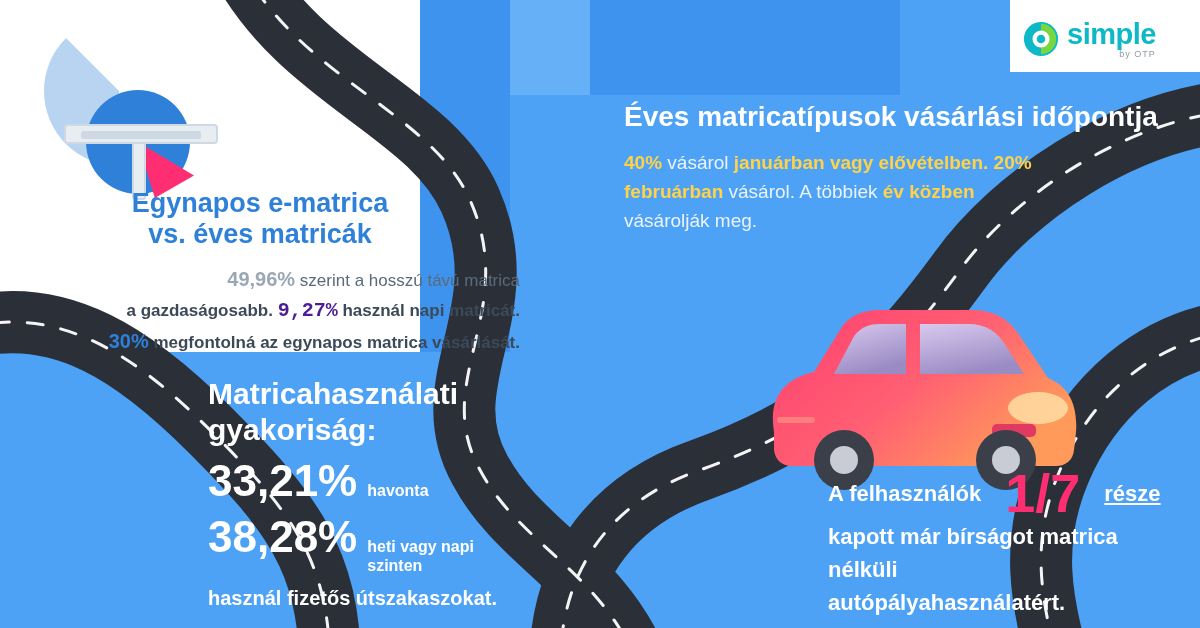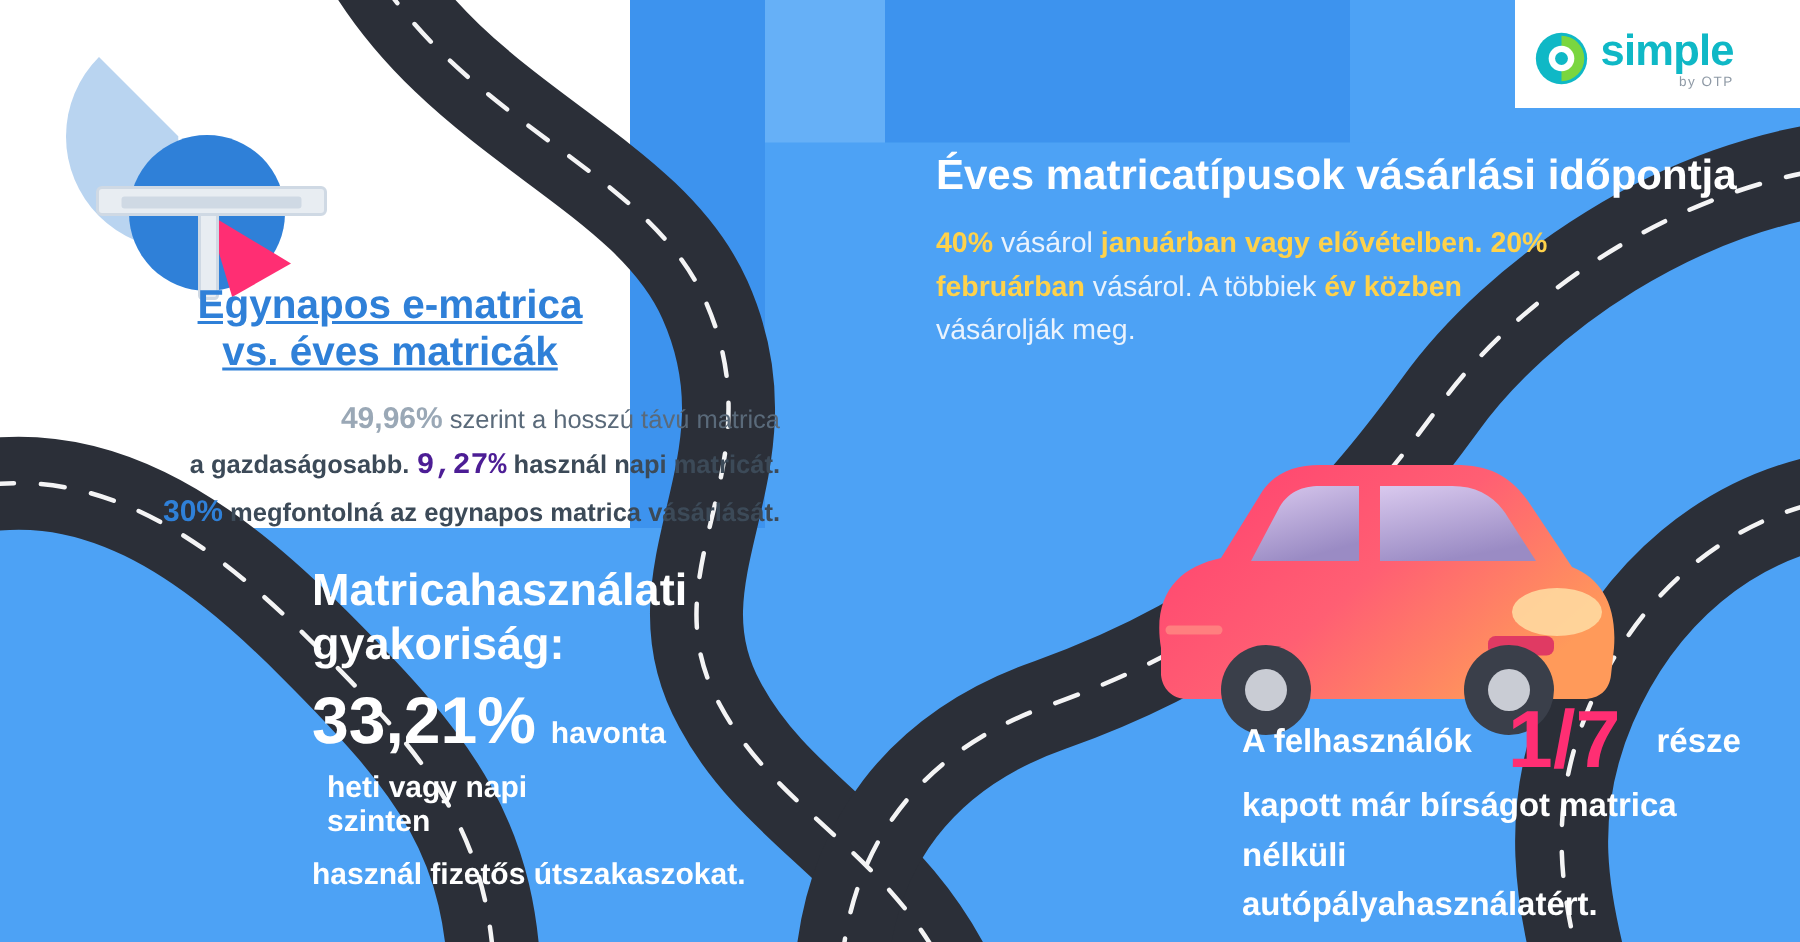--- a/index.html
+++ b/index.html
@@ -69,46 +69,46 @@
   .logo-mark { width: 38px; height: 38px; position: relative; }
   .logo-text { margin-left: 7px; line-height: 1; }
   .logo-name { font-size: 29px; font-weight: bold; color: #0fb8c6; letter-spacing: -0.5px; }
   .logo-sub  { font-size: 9px; color: #8f9aa6; letter-spacing: 1px; text-align: right; margin-top: 1px; }
 
   
   .block { position: absolute; }
 
   .b1 { left: 0; top: 188px; width: 520px; text-align: center; }
   .b1 .title {
-    font-size: 27px; font-weight: bold; color: #2f80d8; line-height: 1.15; text-decoration: underline;
+    font-size: 27px; font-weight: bold; color: #2f80d8; line-height: 1.15;
   }
   .b1 .body { margin-top: 14px; font-size: 17px; color: #5a6a7a; line-height: 1.55; text-align: right; }
   .b1 .body .grey-num { color: #9aa8b6; font-weight: bold; font-size: 20px; }
   .b1 .body .pink-num { color: #4c1d95; font-weight: bold; font-size: 20px; font-family: Liberation Mono, monospace; }
   .b1 .body .blue-num { color: #2f80d8; font-weight: bold; font-size: 20px; }
   .b1 .body strong.dark { color: #3c4a58; font-weight: bold; }
 
   .b2 { left: 624px; top: 100px; width: 560px; }
   .b2 .title { font-size: 28px; font-weight: bold; color: #ffffff; line-height: 1.2; }
   .b2 .body { margin-top: 14px; font-size: 19px; color: #eaf3fd; line-height: 1.55; max-width: 420px; }
   .b2 .body .hi { color: #ffd24a; font-weight: bold; }
 
   .b3 { left: 208px; top: 376px; width: 420px; }
   .b3 .title { font-size: 30px; font-weight: bold; color: #ffffff; line-height: 1.2; }
   .b3 .row { display: flex; align-items: baseline; margin-top: 10px; }
   .b3 .big { font-size: 44px; font-weight: bold; color: #ffffff; line-height: 1.05; }
-  .b3 .lbl { font-size: 20px; font-weight: bold; color: #ffffff; margin-left: 10px; line-height: 1.15; }
+  .b3 .lbl { font-size: 16px; font-weight: bold; color: #ffffff; margin-left: 10px; line-height: 1.15; }
   .b3 .tail { margin-top: 12px; font-size: 20px; font-weight: bold; color: #ffffff; }
 
   .b4 { left: 828px; top: 466px; width: 340px; }
   .b4 .frac { font-size: 54px; font-weight: bold; color: #ff2e73; line-height: 1; }
   .b4 .line1 { display: flex; align-items: center; }
   .b4 .txt { font-size: 22px; font-weight: bold; color: #ffffff; line-height: 1.5; }
   .b4 .pre { margin-right: 24px; }
-  .b4 .post { margin-left: 24px; }
+  .b4 .post { margin-left: 24px; text-decoration: underline; }
 
   
   .car { position: absolute; left: 756px; top: 300px; width: 330px; height: 200px; }
 </style>
 </head>
 <body>
 
 <div id="stage">
 
   <div class="bg-panel bg-right-lower"></div>
@@ -183,20 +183,21 @@
   <div class="block b3">
     <div class="title">
       <div>Matricahasználati</div>
       <div>gyakoriság:</div>
     </div>
     <div class="row">
       <div class="big">33,21%</div>
       <div class="lbl">havonta</div>
     </div>
     <div class="row">
+      <div class="big">38,28%</div>
       <div class="lbl">
         <div>heti vagy napi</div>
         <div>szinten</div>
       </div>
     </div>
     <div class="tail">használ fizetős útszakaszokat.</div>
   </div>
 
   <div class="car">
     <svg viewBox="0 0 330 200" width="330" height="200">

